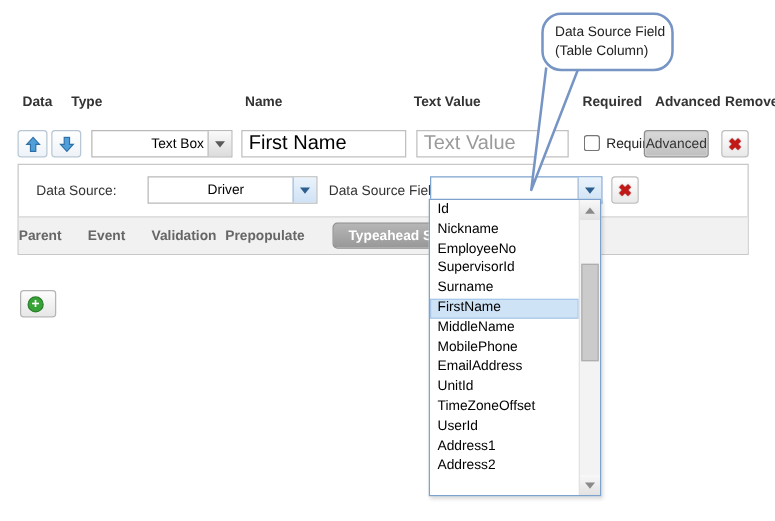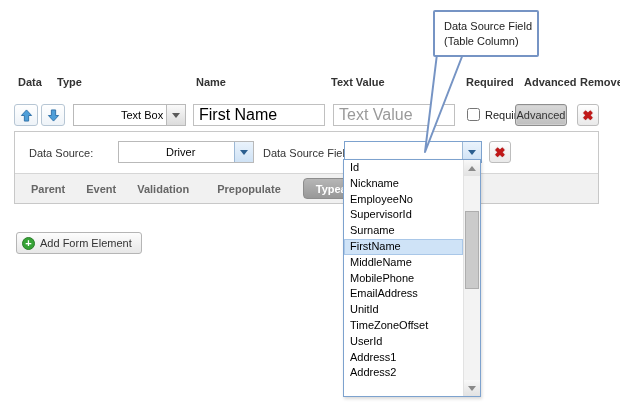--- a/index.html
+++ b/index.html
@@ -60,21 +60,21 @@
   .dd-item.selected{background:#cfe3f7;outline:1px solid #a9c7e8;outline-offset:-1px;}
   #dd-scroll{position:absolute;top:0;right:0;bottom:0;width:17px;background:#f3f3f3;border-left:1px solid #e2e2e2;box-sizing:border-box;}
   .sb-arrow{position:absolute;left:0;width:100%;height:16px;background:linear-gradient(#f8f8f8,#e2e2e2);
             display:flex;align-items:center;justify-content:center;cursor:pointer;}
   .sb-tri-up{width:0;height:0;border-left:4px solid transparent;border-right:4px solid transparent;border-bottom:5px solid #8a8a8a;}
   .sb-tri-down{width:0;height:0;border-left:4px solid transparent;border-right:4px solid transparent;border-top:5px solid #8a8a8a;}
   #dd-thumb{position:absolute;left:1px;top:51px;width:14px;height:78px;background:#cbcbcb;border:1px solid #aeaeae;box-sizing:border-box;cursor:pointer;}
 
   
   #callout{position:absolute;left:433px;top:10px;width:106px;height:47px;background:#fff;
-           border:2px solid #7694c4;border-radius:2px;box-sizing:border-box;z-index:7;
+           border:2px solid #7694c4;border-radius:16px;box-sizing:border-box;z-index:7;
            display:flex;flex-direction:column;justify-content:center;padding-left:9px;gap:3px;color:#222;}
   #callout-tail{position:absolute;left:0;top:0;z-index:6;pointer-events:none;}
 
   .arrow-svg{display:block;}
 </style>
 </head>
 <body>
 
 <div id="stage">
 
@@ -136,31 +136,30 @@
             <span class="tri-down"></span>
           </span>
       </div>
 
       <div class="x-btn" style="position:absolute;left:474px;top:9px">
         <span>✖</span>
       </div>
     </div>
 
     <div id="tab-strip">
-      <span class="tab" style="margin-left:16px">Parent</span>
+      <span class="tab" style="">Parent</span>
       <span class="tab" style="margin-left:21px">Event</span>
       <span class="tab" style="margin-left:21px">Validation</span>
-      <span class="tab" style="margin-left:28px">Prepopulate</span>
+      <span class="tab" style="margin-left:7px">Prepopulate</span>
       <span class="tab" id="tab-typeahead">Typeahead Search</span>
     </div>
   </div>
 
   <div id="add-btn">
     <span id="plus-circle">+</span>
-    <span>Add Form Element</span>
   </div>
 
   <div id="dd-list">
     <div class="dd-item">Id</div>
     <div class="dd-item">Nickname</div>
     <div class="dd-item">EmployeeNo</div>
     <div class="dd-item">SupervisorId</div>
     <div class="dd-item">Surname</div>
     <div class="dd-item selected">FirstName</div>
     <div class="dd-item">MiddleName</div>

